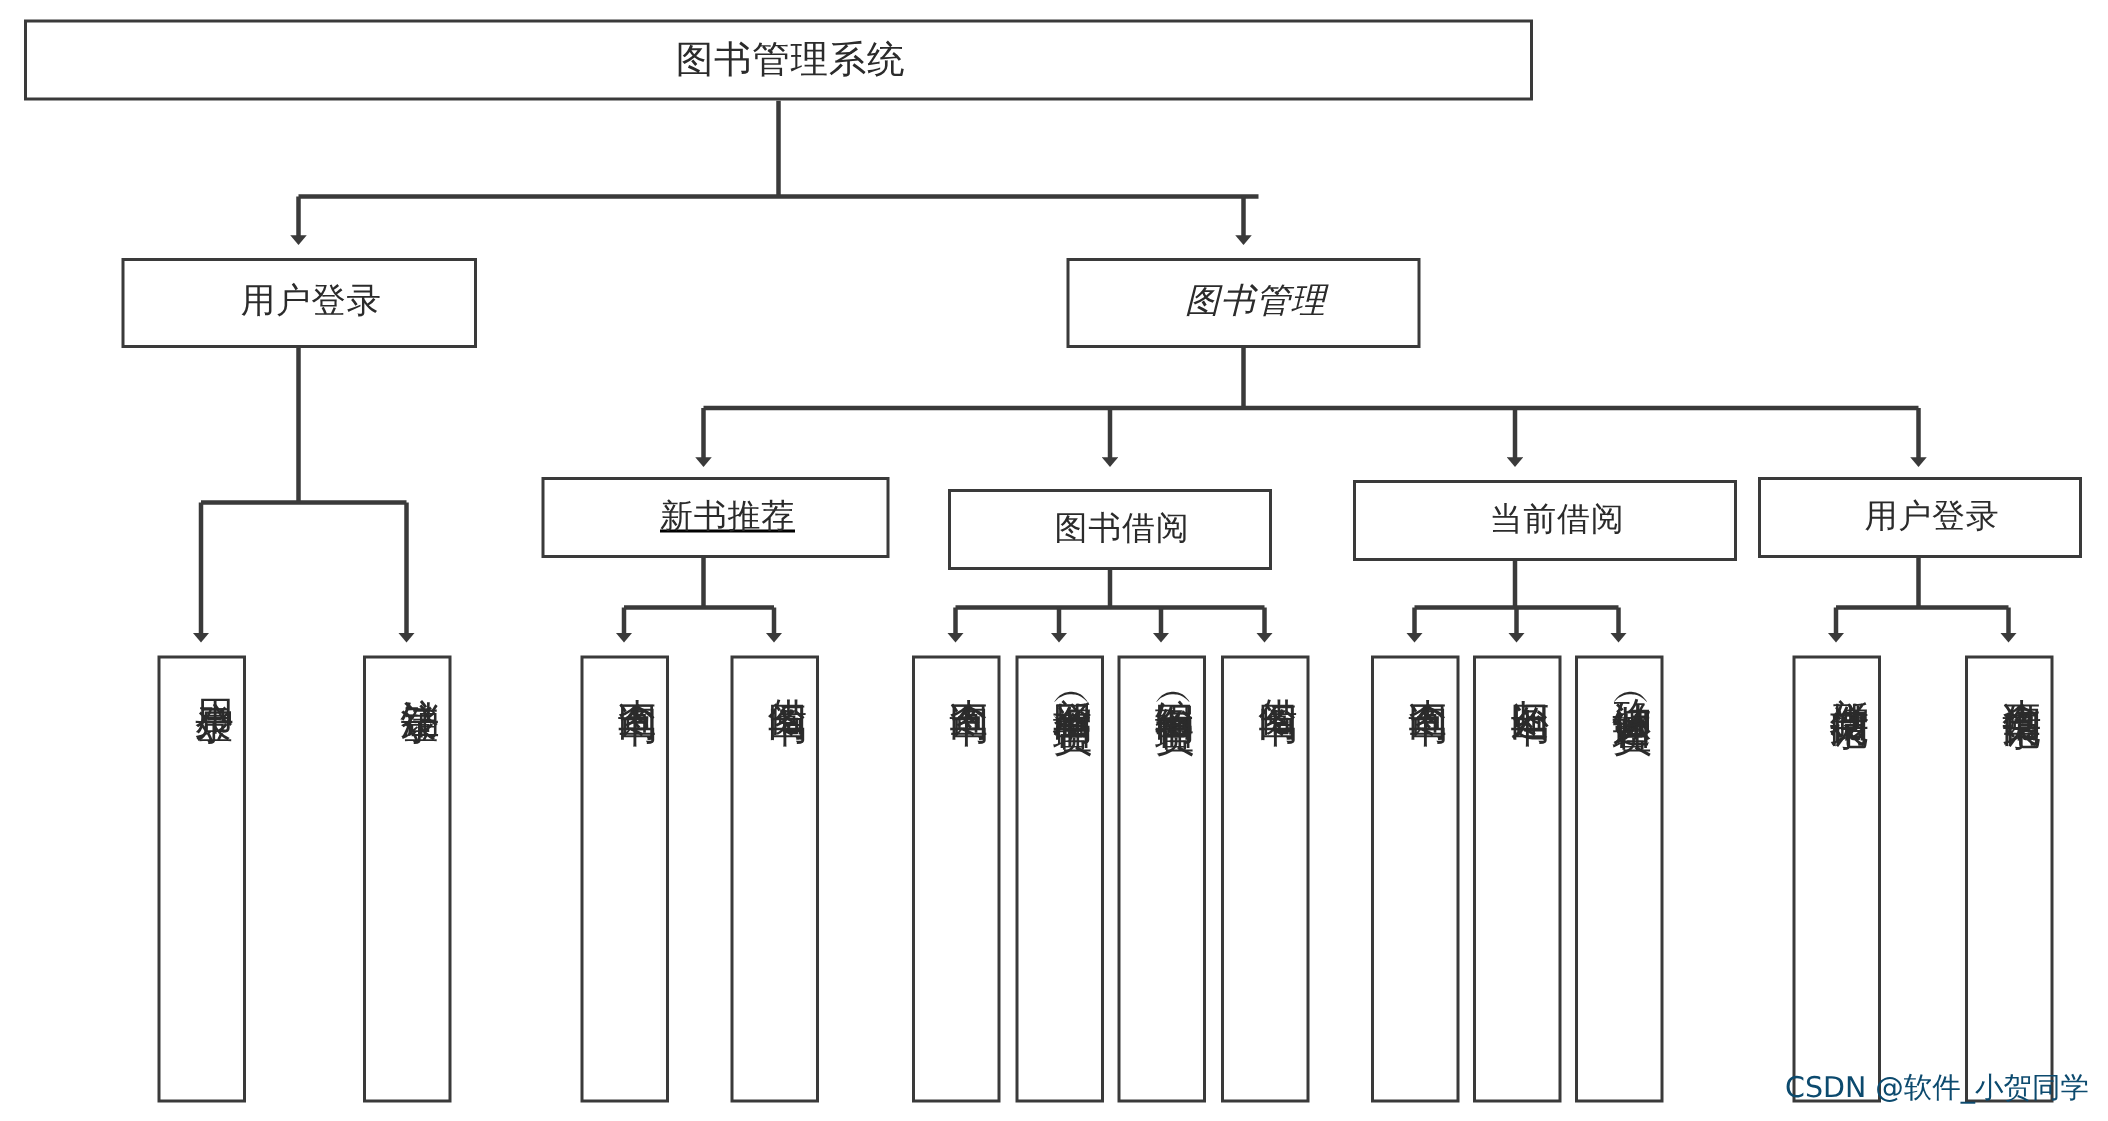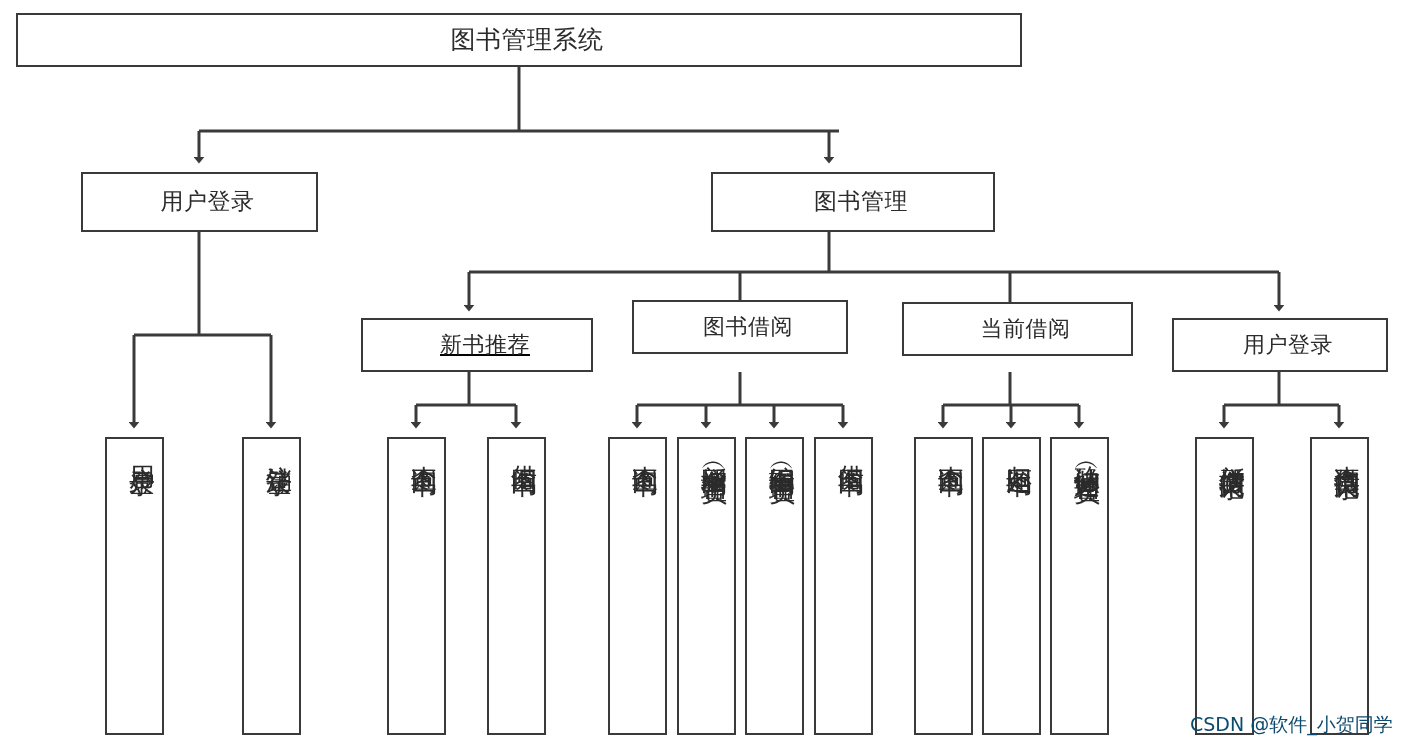--- a/index.html
+++ b/index.html
@@ -132,31 +132,31 @@
     </g>
   </svg>
 
   <div class="node root" style="left:16px; top:13px; width:1006px; height:54px;">
     <span class="label">图书管理系统</span>
   </div>
 
   <div class="node level1" style="left:81px; top:172px; width:237px; height:60px;">
     <span class="label">用户登录</span>
   </div>
-  <div class="node level1" style="left:711px; top:172px; width:284px; height:60px;">
+  <div class="node level1" style="left:711px; top:172px; width:236px; height:60px;font-style:italic;">
     <span class="label">图书管理</span>
   </div>
 
   <div class="node level2" style="left:361px; top:318px; width:232px; height:54px;text-decoration:underline;">
     <span class="label">新书推荐</span>
   </div>
-  <div class="node level2" style="left:632px; top:300px; width:216px; height:54px;">
+  <div class="node level2" style="left:632px; top:326px; width:216px; height:54px;">
     <span class="label">图书借阅</span>
   </div>
-  <div class="node level2" style="left:902px; top:302px; width:231px; height:54px;">
+  <div class="node level2" style="left:902px; top:320px; width:256px; height:54px;">
     <span class="label">当前借阅</span>
   </div>
   <div class="node level2" style="left:1172px; top:318px; width:216px; height:54px;">
     <span class="label">用户登录</span>
   </div>
 
   <div class="node leaf" style="left:105px; top:437px; width:59px; height:298px;">
     <span class="label">用户登录</span>
   </div>
   <div class="node leaf" style="left:242px; top:437px; width:59px; height:298px;">

